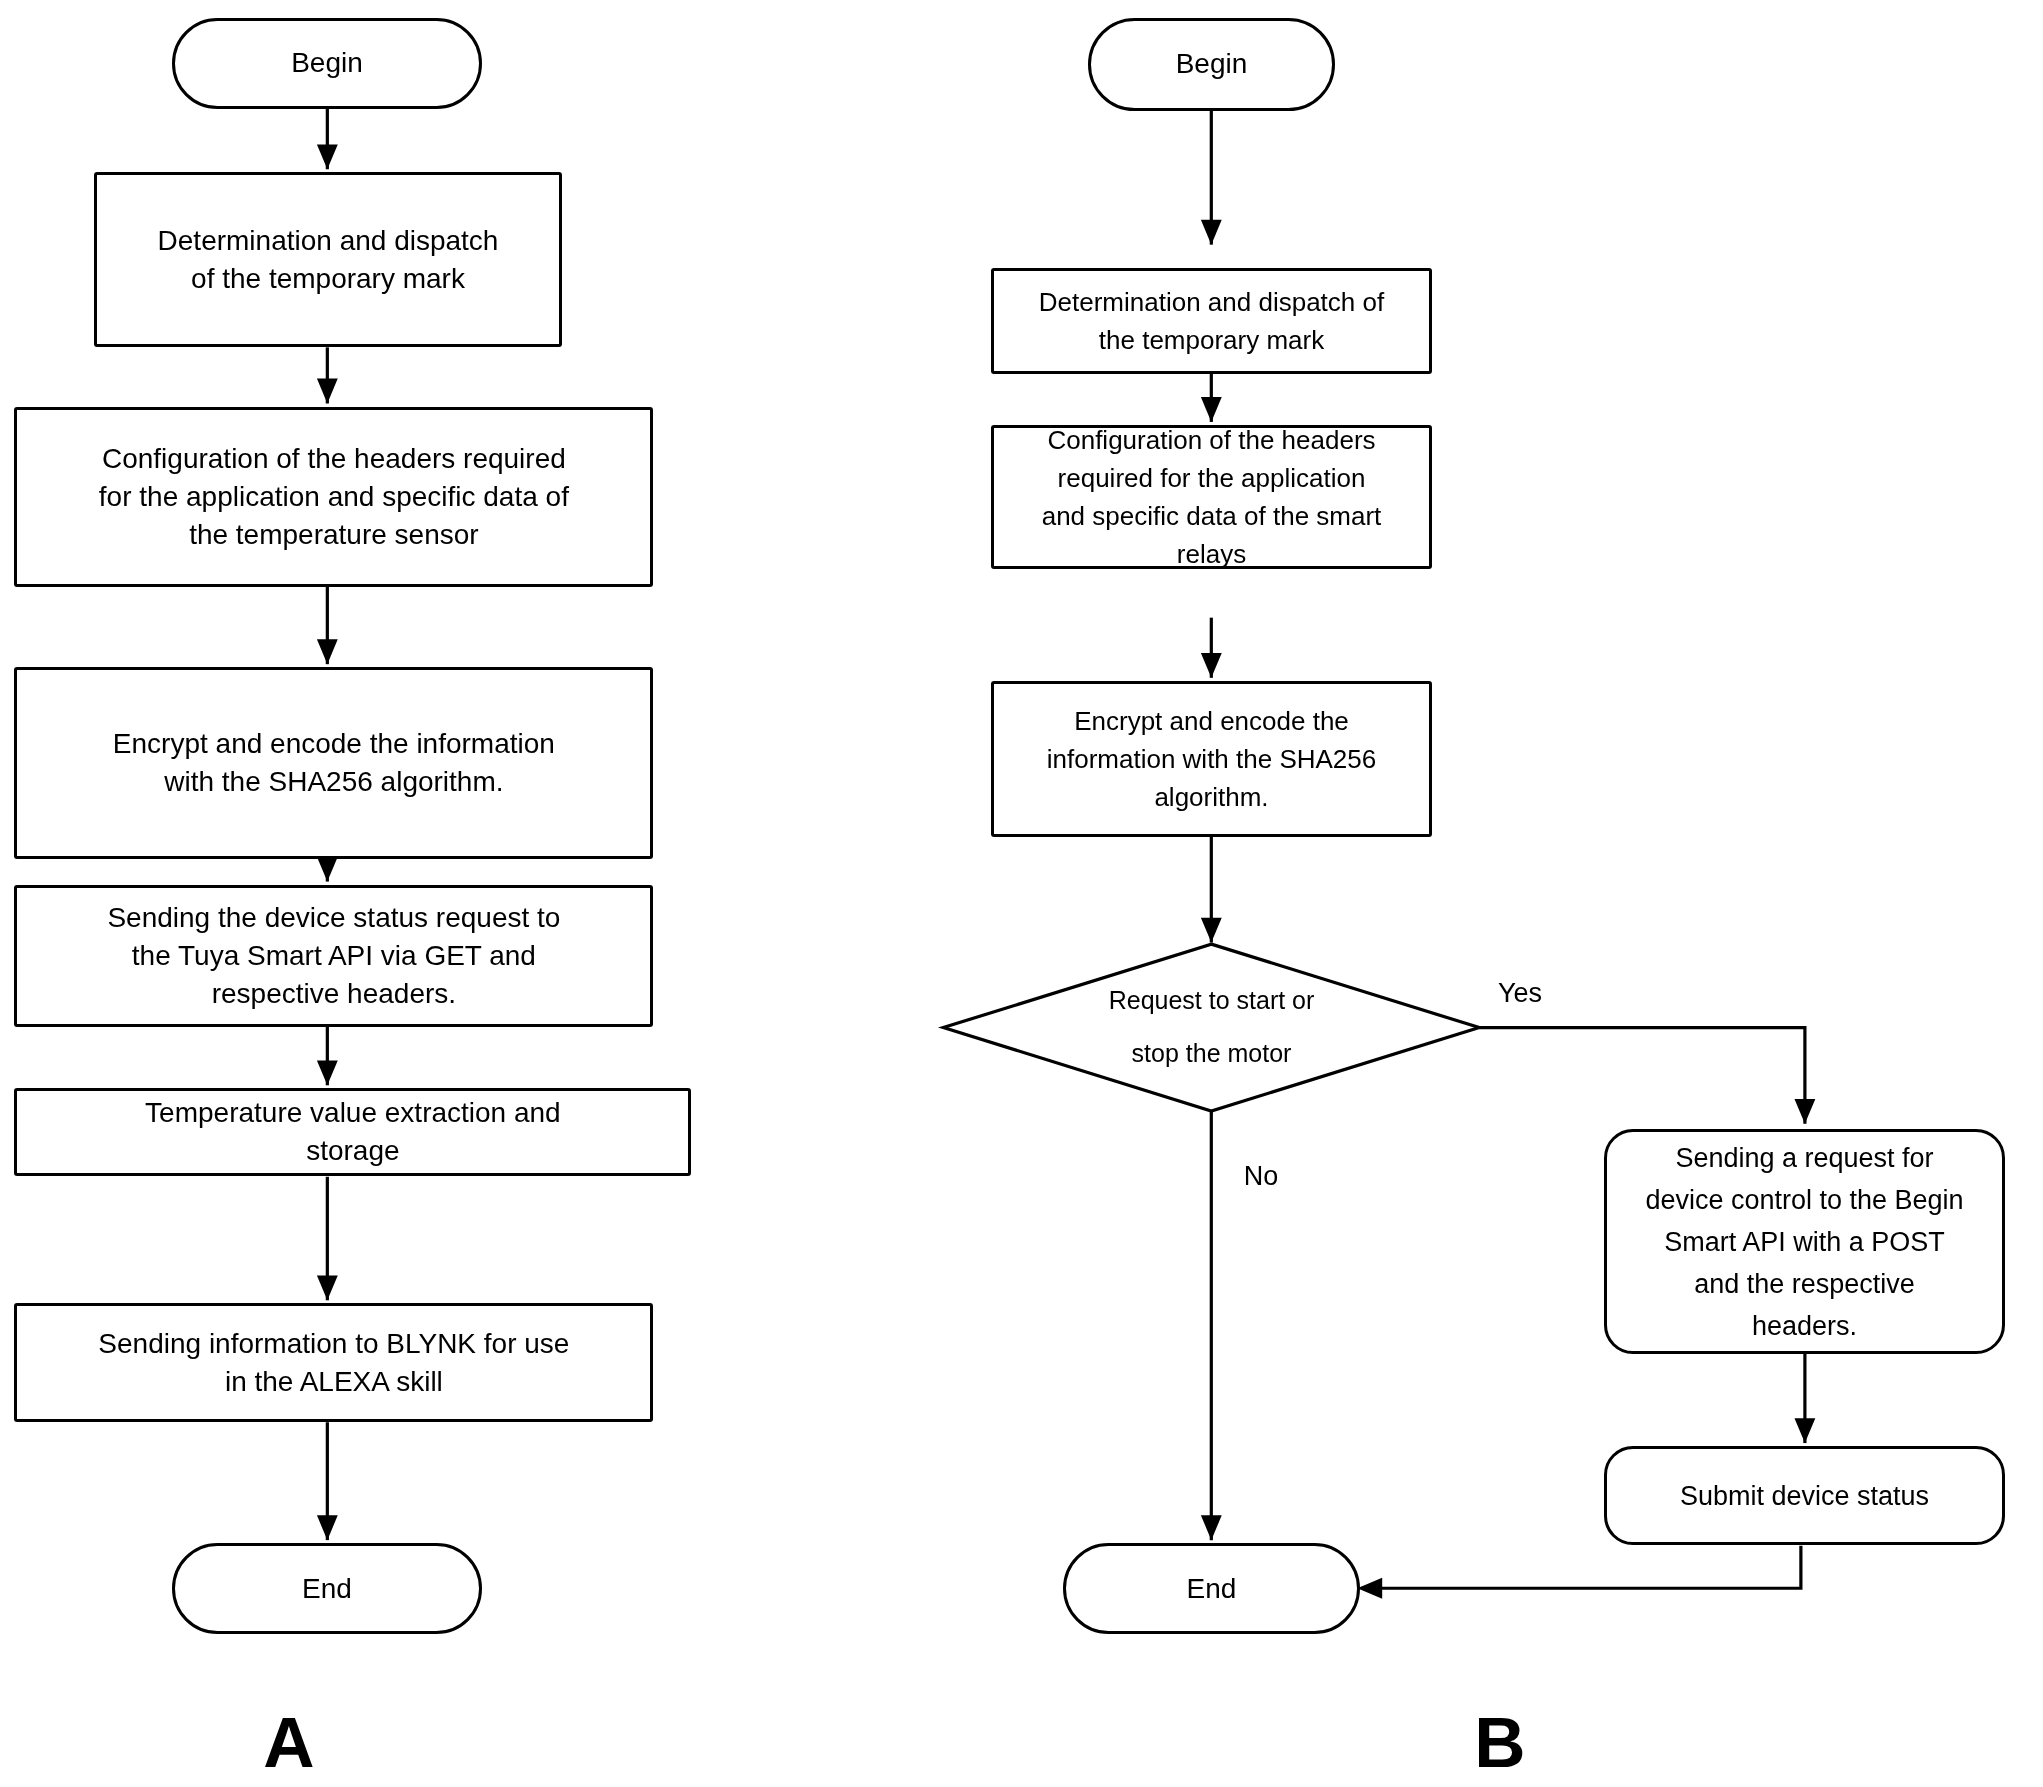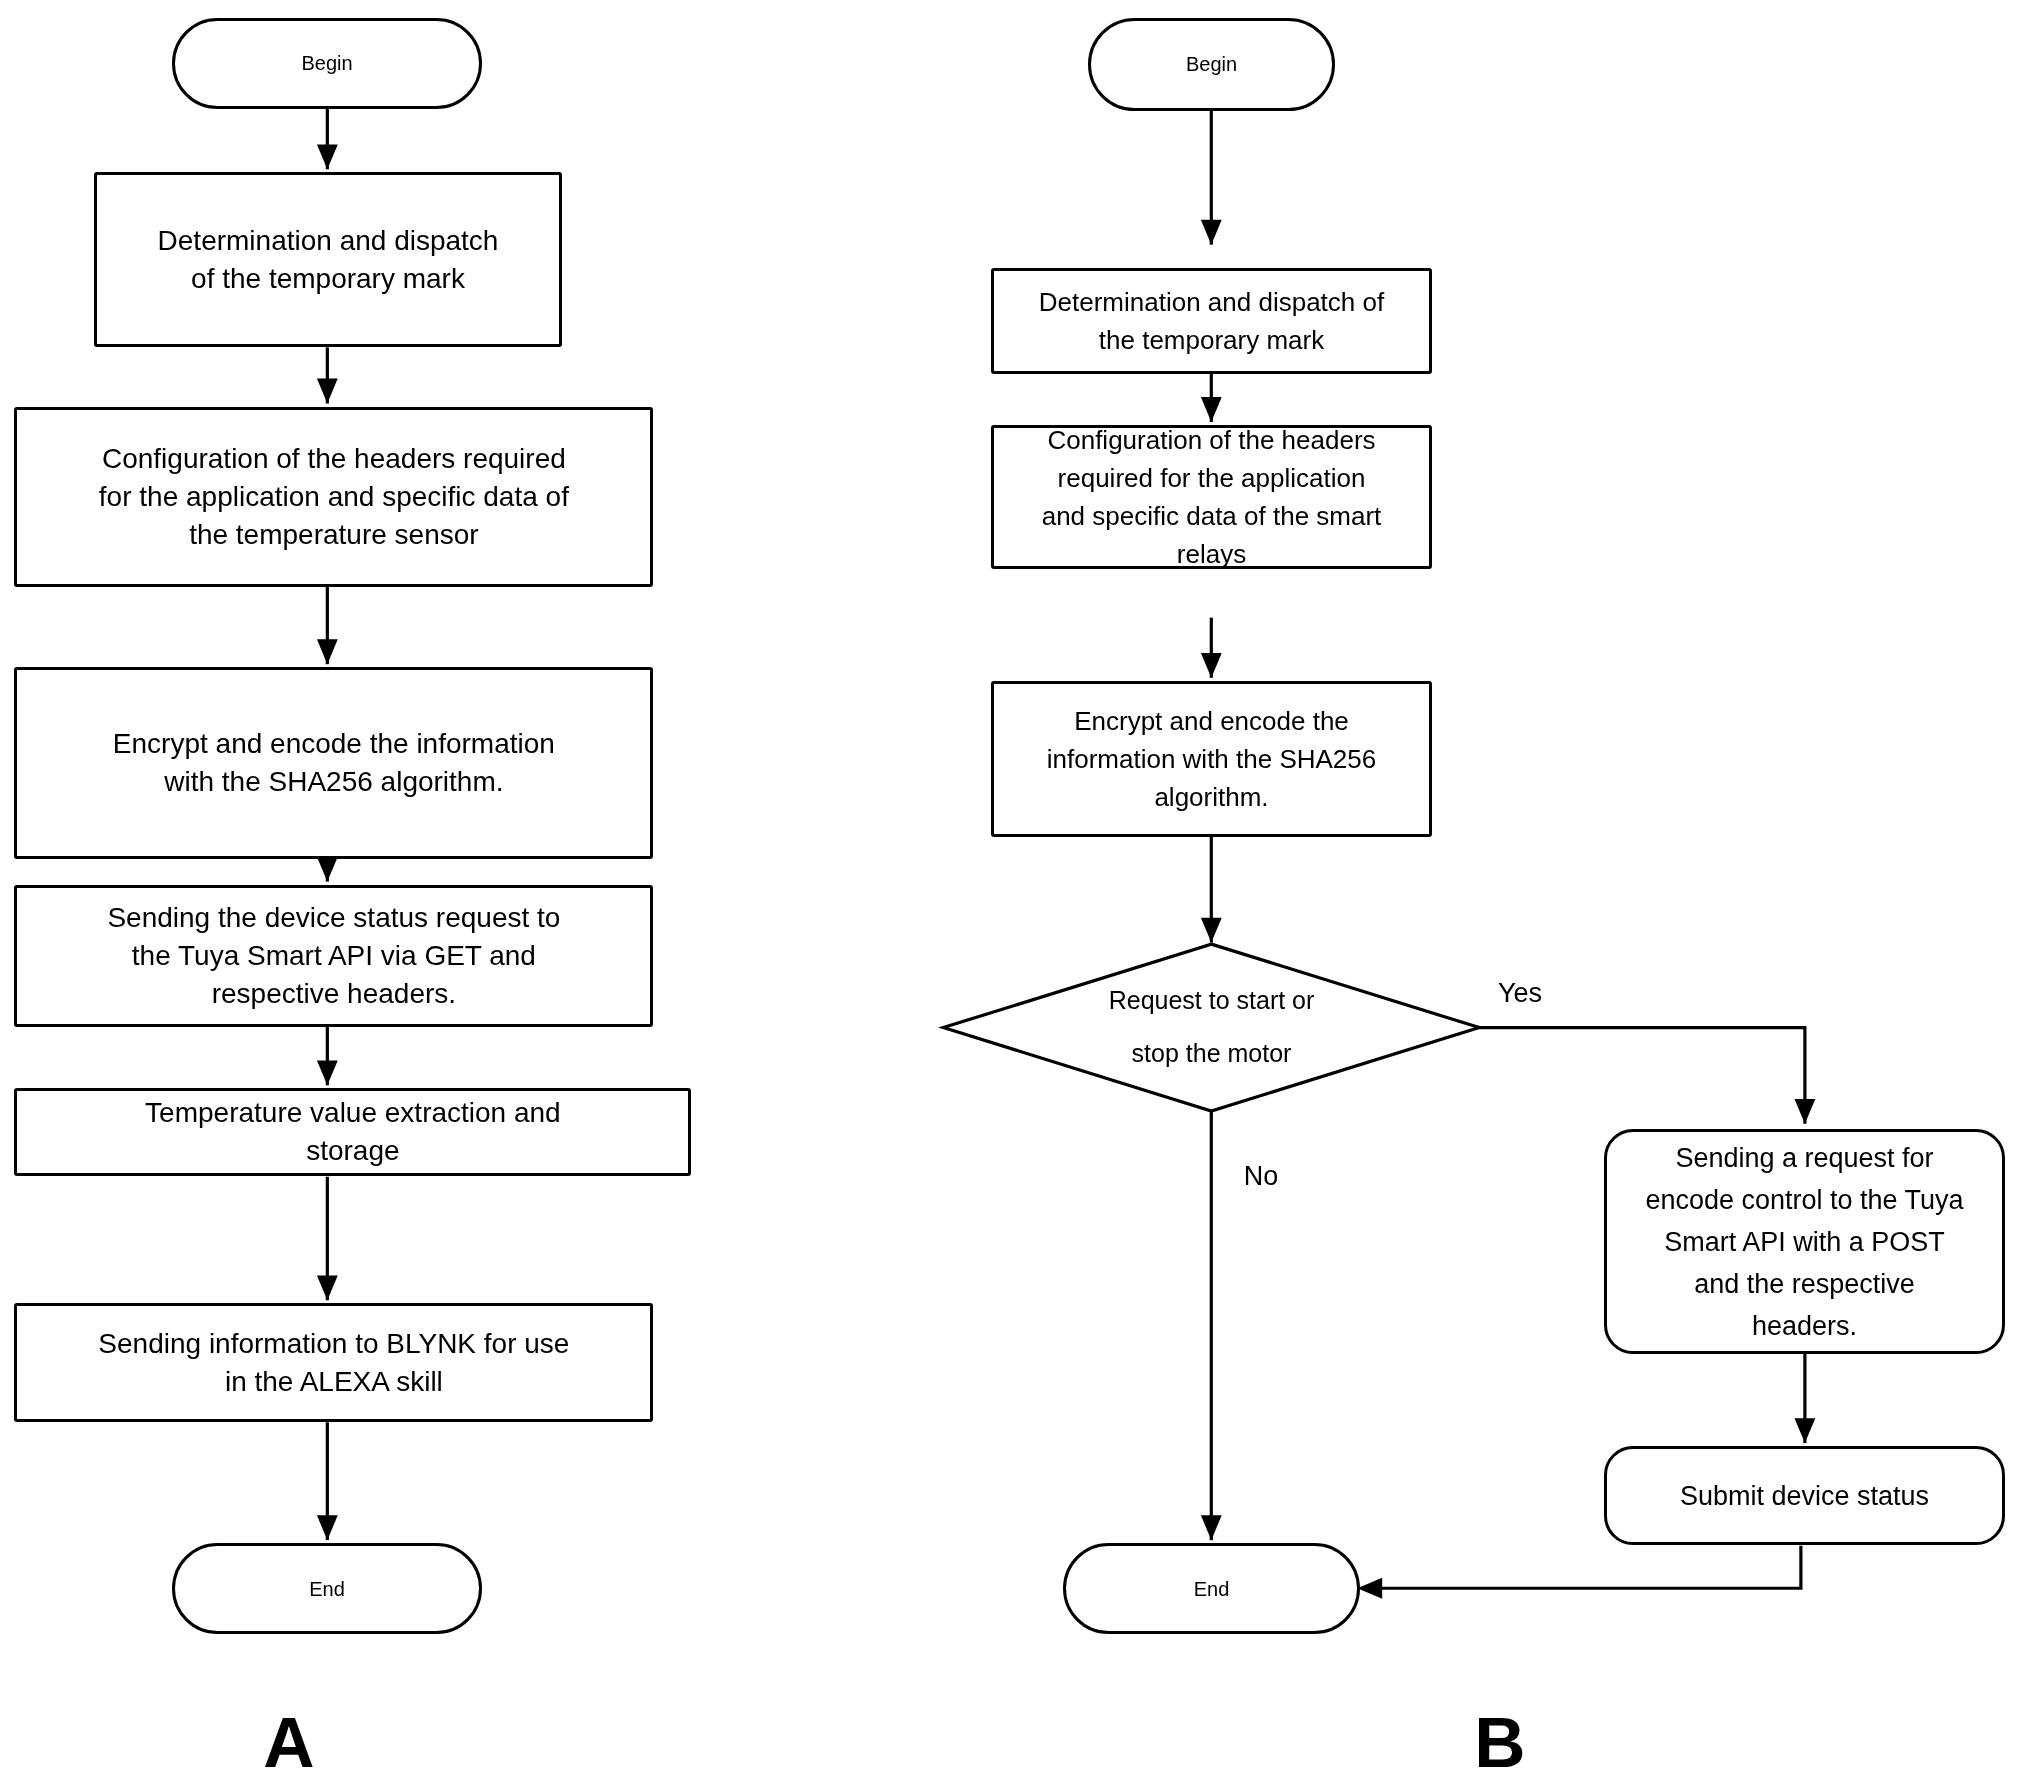--- a/index.html
+++ b/index.html
@@ -25,21 +25,21 @@
   .pill{border-radius:56px;}
   .ghost{
     position:absolute;
     display:flex;align-items:center;justify-content:center;
     text-align:center;white-space:pre-line;
     background:transparent;border:none;z-index:3;
   }
   .fontA{font-size:28px;line-height:38px;}
   .fontBcol{font-size:26px;line-height:38px;}
   .fontBranch{font-size:27px;line-height:42px;}
-  .fontPill{font-size:20px;line-height:32px;}
+  .fontPill{font-size:28px;line-height:32px;}
   .fontDiamond{font-size:25px;line-height:53px;}
   .fontEdge{font-size:27px;line-height:32px;}
   .chart-label{font-size:71px;font-weight:bold;line-height:72px;}
 </style>
 </head>
 <body>
 
 <div id="canvas">
 
   <svg id="wires" width="2044" height="1788" viewBox="0 0 2548 2229">
@@ -131,21 +131,21 @@
 algorithm.</div>
 
     <div class="ghost fontDiamond" style="left:1051px;top:971px;width:321px;height:112px;">Request to start or
 stop the motor</div>
 
     <div class="ghost fontEdge" style="left:1480px;top:974px;width:80px;height:38px;">Yes</div>
 
     <div class="ghost fontEdge" style="left:1229px;top:1157px;width:64px;height:38px;">No</div>
 
     <div class="node rect fontBranch" style="left:1604px;top:1129px;width:401px;height:225px;border-radius:29px;">Sending a request for
-encode control to the Tuya
+device control to the Begin
 Smart API with a POST
 and the respective
 headers.</div>
 
     <div class="node rect fontBranch" style="left:1604px;top:1446px;width:401px;height:99px;border-radius:29px;">Submit device status</div>
 
     <div class="node pill fontPill" style="left:1063px;top:1543px;width:297px;height:91px;">End</div>
 
     <div class="ghost chart-label" style="left:1460px;top:1707px;width:80px;height:72px;">B</div>
   </div>

